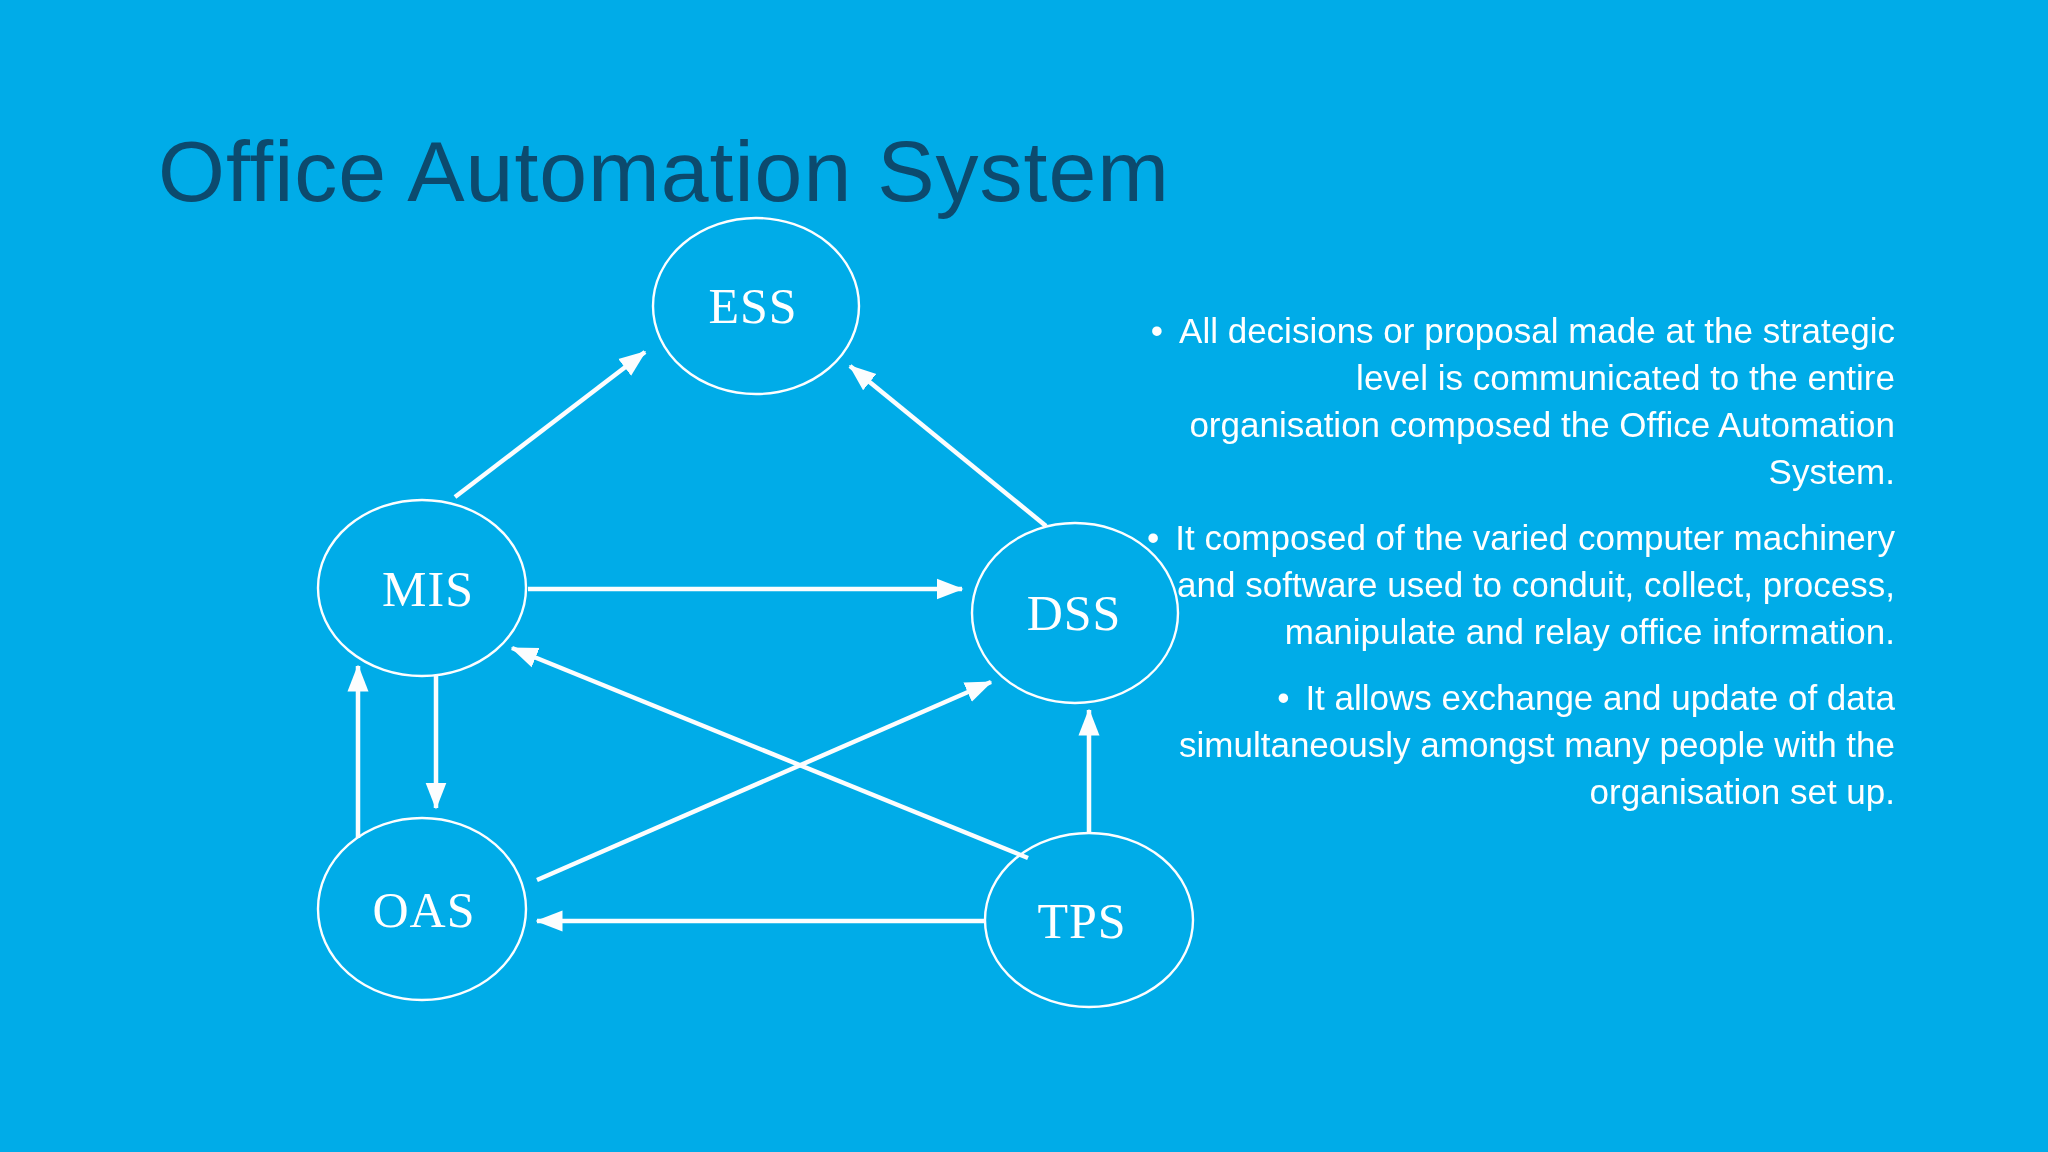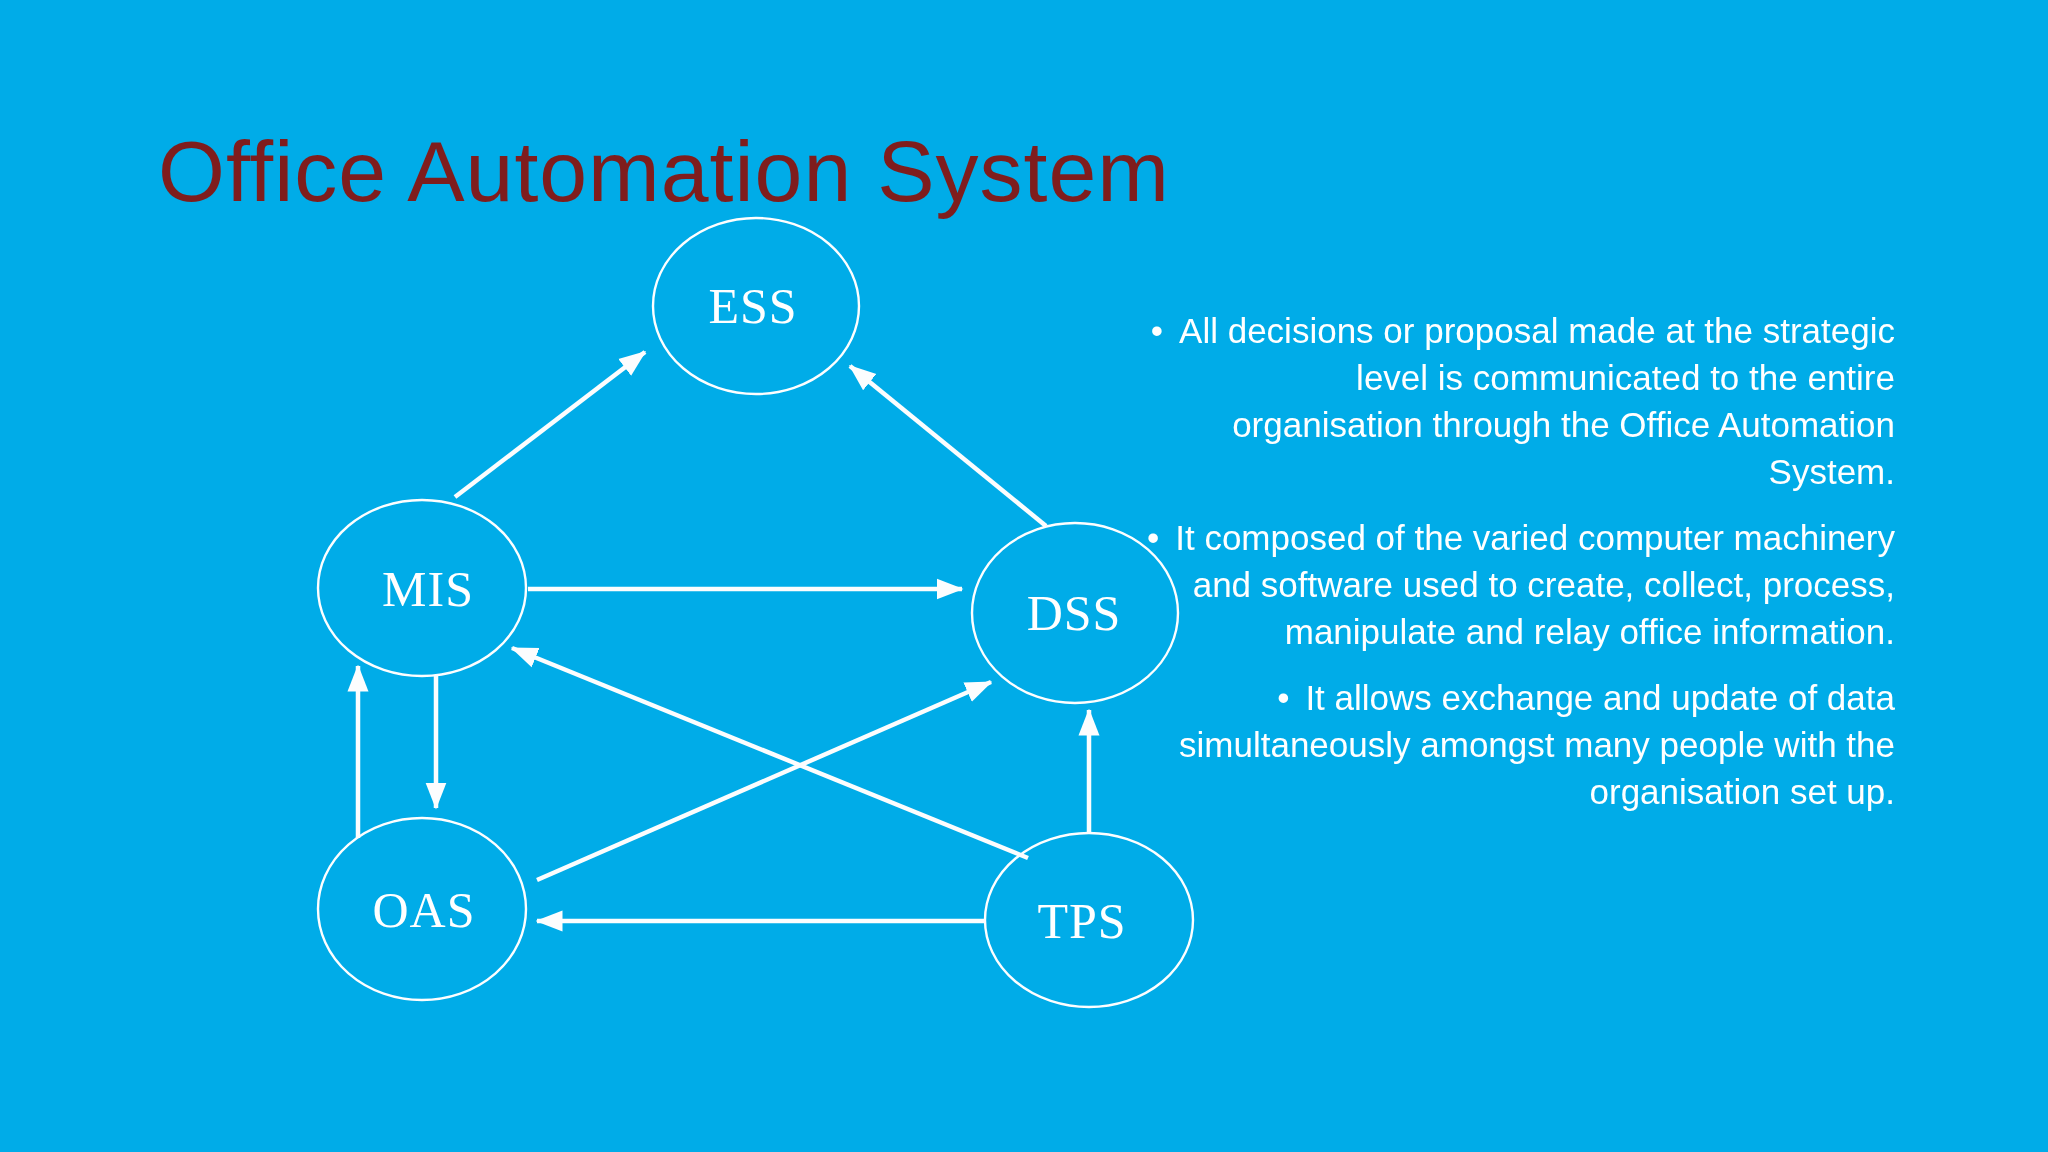--- a/index.html
+++ b/index.html
@@ -15,21 +15,21 @@
   }
 
   .slide-title {
     position: absolute;
     left: 158px;
     top: 128px;
     font-size: 86px;
     line-height: 1;
     font-weight: 300;
     letter-spacing: 1px;
-    color: #7f1d1d;
+    color: #0c4a6e;
     white-space: nowrap;
   }
 
   .diagram-svg {
     position: absolute;
     left: 0;
     top: 0;
     width: 2048px;
     height: 1152px;
   }
@@ -126,28 +126,28 @@
       <ellipse class="node-ellipse" cx="1089" cy="920" rx="104" ry="87"></ellipse>
       <text class="node-label" x="1082" y="938">TPS</text>
     </g>
   </svg>
 
   <div class="bullet-list">
 
     <div class="bullet-item">
       <span class="bullet-marker">•</span><span class="bullet-text">All decisions or proposal made at the strategic
 level is communicated to the entire
-organisation through the Office Automation
+organisation composed the Office Automation
 System.</span>
     </div>
 
 
     <div class="bullet-item">
       <span class="bullet-marker">•</span><span class="bullet-text">It composed of the varied computer machinery
-and software used to create, collect, process,
+and software used to conduit, collect, process,
 manipulate and relay office information.</span>
     </div>
 
     <div class="bullet-item">
       <span class="bullet-marker">•</span><span class="bullet-text">It allows exchange and update of data
 simultaneously amongst many people with the
 organisation set up.</span>
     </div>
 
   </div>

